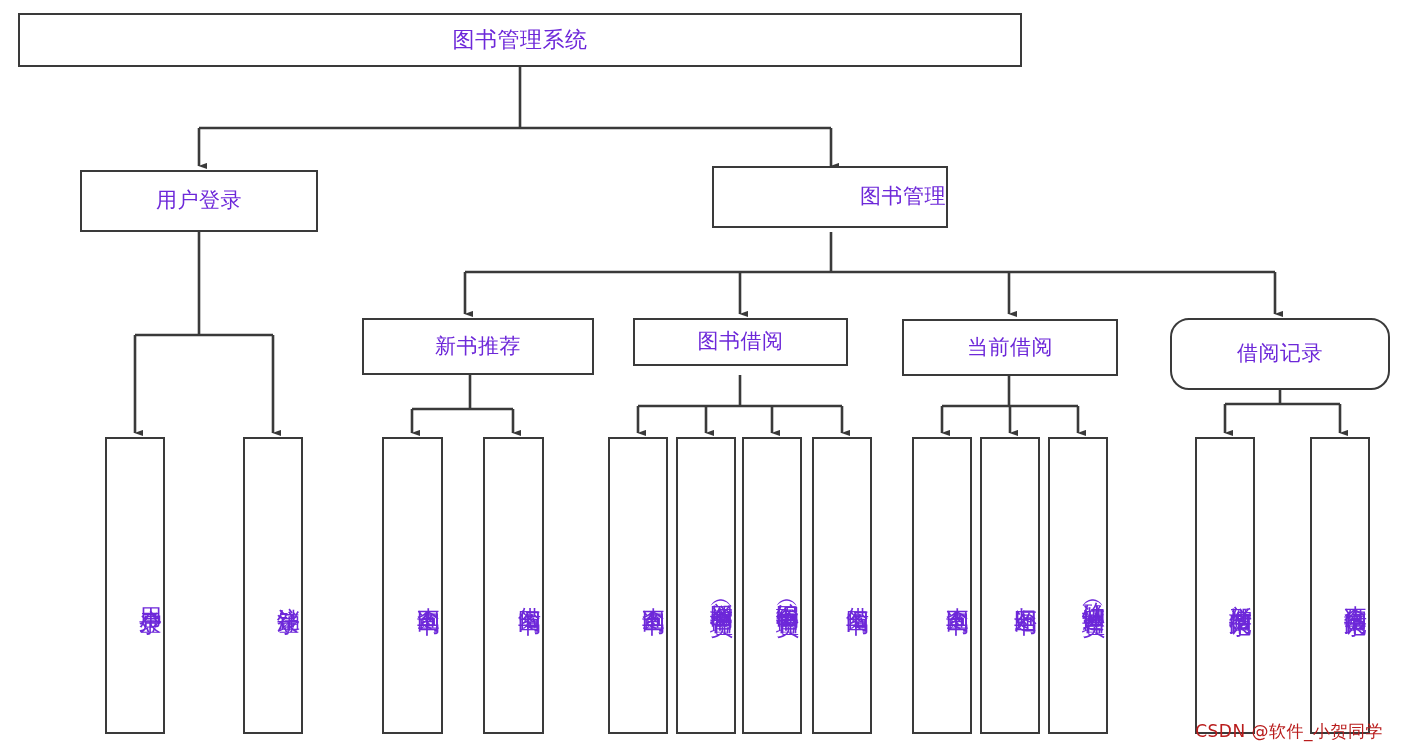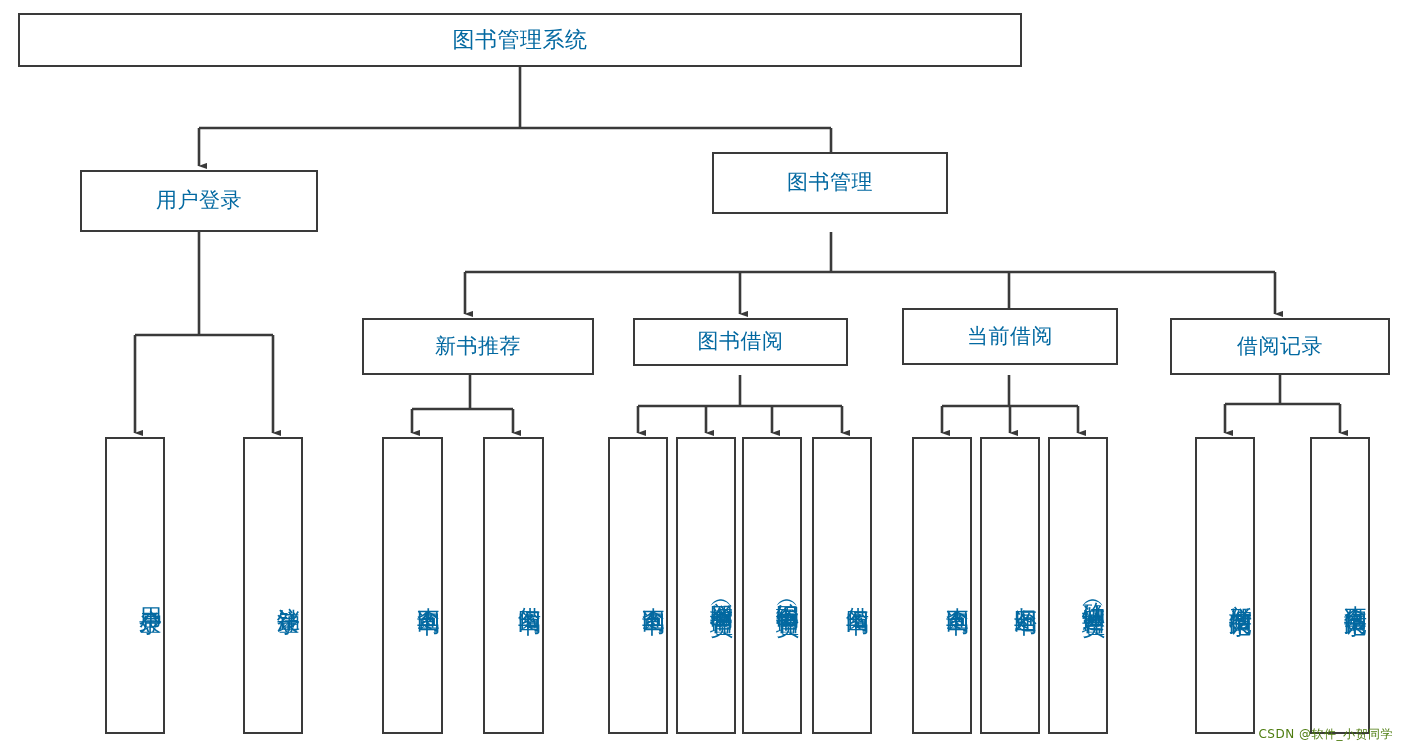--- a/index.html
+++ b/index.html
@@ -24,21 +24,21 @@
     top: 0;
     left: 0;
     width: 1405px;
     height: 747px;
   }
   .node-box {
     position: absolute;
     box-sizing: border-box;
     border: 2.5px solid #3a3a3a;
     background: #ffffff;
-    color: #0369a1;
+    color: #6d28d9;
     display: flex;
     align-items: center;
     justify-content: center;
     overflow: hidden;
   }
   .node-box.horizontal {
     font-size: 21px;
     letter-spacing: 0.5px;
     line-height: 1.1;
   }
@@ -50,24 +50,24 @@
     text-orientation: upright;
     align-items: flex-start;
     justify-content: center;
     padding-top: 14px;
     font-size: 23px;
     line-height: 1.05;
     letter-spacing: 2px;
   }
   .watermark {
     position: absolute;
-    right: 12px;
+    right: 22px;
     bottom: 4px;
-    font-size: 12px;
-    color: #4d7c0f;
+    font-size: 17px;
+    color: #b91c1c;
     letter-spacing: 0.5px;
     white-space: nowrap;
     pointer-events: none;
   }
 </style>
 </head>
 <body>
 
 <div id="diagram-root">
 
@@ -122,37 +122,37 @@
   </svg>
 
   <div class="node-box horizontal root" style="left:18px; top:13px; width:1004px; height:54px;">
     <span>图书管理系统</span>
   </div>
 
   <div class="node-box horizontal" style="left:80px; top:170px; width:238px; height:62px;">
     <span>用户登录</span>
   </div>
 
-  <div class="node-box horizontal" style="left:712px; top:152px; width:236px; height:62px;">
+  <div class="node-box horizontal" style="left:712px; top:166px; width:236px; height:62px;justify-content:flex-end;">
     <span>图书管理</span>
   </div>
 
   <div class="node-box horizontal" style="left:362px; top:318px; width:232px; height:57px;">
     <span>新书推荐</span>
   </div>
 
   <div class="node-box horizontal" style="left:633px; top:318px; width:215px; height:48px;">
     <span>图书借阅</span>
   </div>
 
-  <div class="node-box horizontal" style="left:902px; top:308px; width:216px; height:57px;">
+  <div class="node-box horizontal" style="left:902px; top:319px; width:216px; height:57px;">
     <span>当前借阅</span>
   </div>
 
-  <div class="node-box horizontal" style="left:1170px; top:318px; width:220px; height:57px;">
+  <div class="node-box horizontal" style="left:1170px; top:318px; width:220px; height:72px;border-radius:19px;">
     <span>借阅记录</span>
   </div>
 
   <div class="node-box vertical" style="left:105px; top:437px; width:60px; height:297px;">
     <span>用户登录</span>
   </div>
 
   <div class="node-box vertical" style="left:243px; top:437px; width:60px; height:297px;">
     <span>注销登录</span>
   </div>

